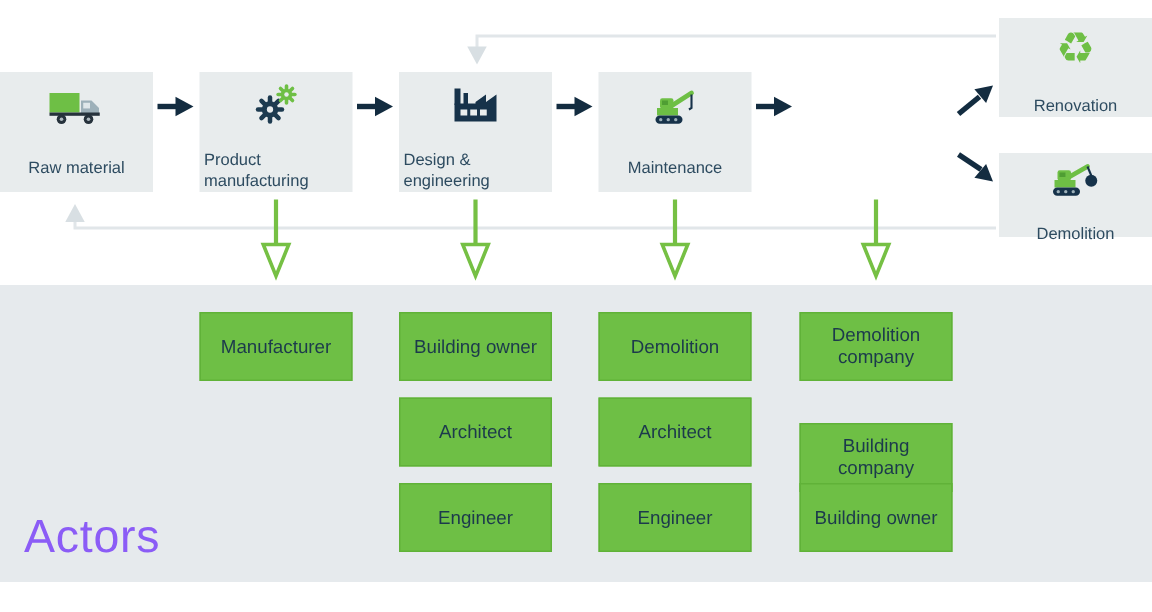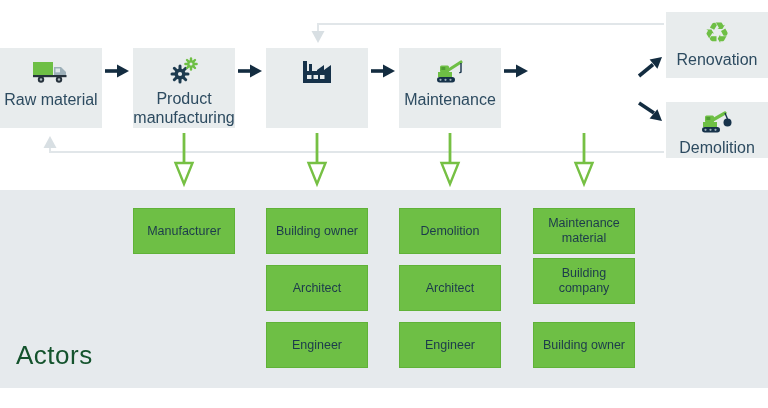--- a/index.html
+++ b/index.html
@@ -16,33 +16,33 @@
   .stage{
     position:absolute;top:48px;width:102px;height:80px;background:#e8eced;
     display:flex;flex-direction:column;align-items:center;z-index:2;
   }
   .endstage{
     position:absolute;left:666px;width:102px;background:#e8eced;
     display:flex;flex-direction:column;align-items:center;z-index:2;
   }
   .icon-wrap{height:36px;margin-top:6px;display:flex;align-items:center;justify-content:center;}
   .stage-label{
-    font-size:16px;line-height:1.22;color:#2d4b60;text-align:center;
-    padding:0 3px;margin-top:0;
+    font-size:11px;line-height:1.22;color:#2d4b60;
+    padding:0 3px;margin-top:16px;
   }
   .glyph-icon{
     font-family:"DejaVu Sans",sans-serif;color:#6ebf45;font-size:29px;line-height:1;
   }
   .actor{
     position:absolute;width:102px;height:46px;background:#6ebf45;border:1px solid #60b238;
     box-sizing:border-box;display:flex;align-items:center;justify-content:center;
     font-size:12.5px;line-height:1.2;color:#1c3a4c;text-align:center;padding:2px 4px;z-index:2;
   }
   .actors-title{
-    position:absolute;left:16px;top:340px;font-size:26px;color:#14532d;z-index:2;
+    position:absolute;left:16px;top:340px;font-size:31px;color:#8b5cf6;z-index:2;
     letter-spacing:0.5px;
   }
 </style>
 </head>
 <body>
 
 <div class="canvas">
 
   <div class="panel"></div>
 
@@ -159,20 +159,21 @@
         <g fill="#16324a">
           <rect x="3" y="2" width="4" height="11"></rect>
           <rect x="9" y="5" width="3" height="8"></rect>
           <path d="M3,12 L3,24 L31,24 L31,6 L24,11 L24,6 L17,11 L17,12 Z"></path>
         </g>
         <rect x="7" y="16" width="4.5" height="4" fill="#e8eced"></rect>
         <rect x="13.5" y="16" width="4.5" height="4" fill="#e8eced"></rect>
         <rect x="20" y="16" width="4.5" height="4" fill="#e8eced"></rect>
       </svg>
     </div>
+    <div class="stage-label">Design &amp; engineering</div>
   </div>
 
   <div class="stage" style="left:399px">
     <div class="icon-wrap">
       <svg width="40" height="28" viewBox="0 0 40 28">
         <line x1="17" y1="13" x2="31" y2="4" stroke="#6ebf45" stroke-width="3.2" stroke-linecap="round"></line>
         <line x1="31" y1="5" x2="31" y2="12" stroke="#16324a" stroke-width="1.4"></line>
         <polyline points="31,12 31,14 29.3,15" fill="none" stroke="#16324a" stroke-width="1.4"></polyline>
         <rect x="10" y="7.5" width="9" height="7" rx="1.5" fill="#6ebf45"></rect>
         <rect x="11.3" y="9" width="4" height="3" fill="#4f9e33"></rect>
@@ -215,19 +216,19 @@
   <div class="actor" style="left:133px;top:208px">Manufacturer</div>
 
   <div class="actor" style="left:266px;top:208px">Building owner</div>
   <div class="actor" style="left:266px;top:265px">Architect</div>
   <div class="actor" style="left:266px;top:322px">Engineer</div>
 
   <div class="actor" style="left:399px;top:208px">Demolition</div>
   <div class="actor" style="left:399px;top:265px">Architect</div>
   <div class="actor" style="left:399px;top:322px">Engineer</div>
 
-  <div class="actor" style="left:533px;top:208px">Maintenance material</div>
-  <div class="actor" style="left:533px;top:258px">Building company</div>
+  <div class="actor" style="left:533px;top:208px">Demolition company</div>
+  <div class="actor" style="left:533px;top:282px">Building company</div>
   <div class="actor" style="left:533px;top:322px">Building owner</div>
 
   <div class="actors-title">Actors</div>
 
 </div>
 
 </body></html>

